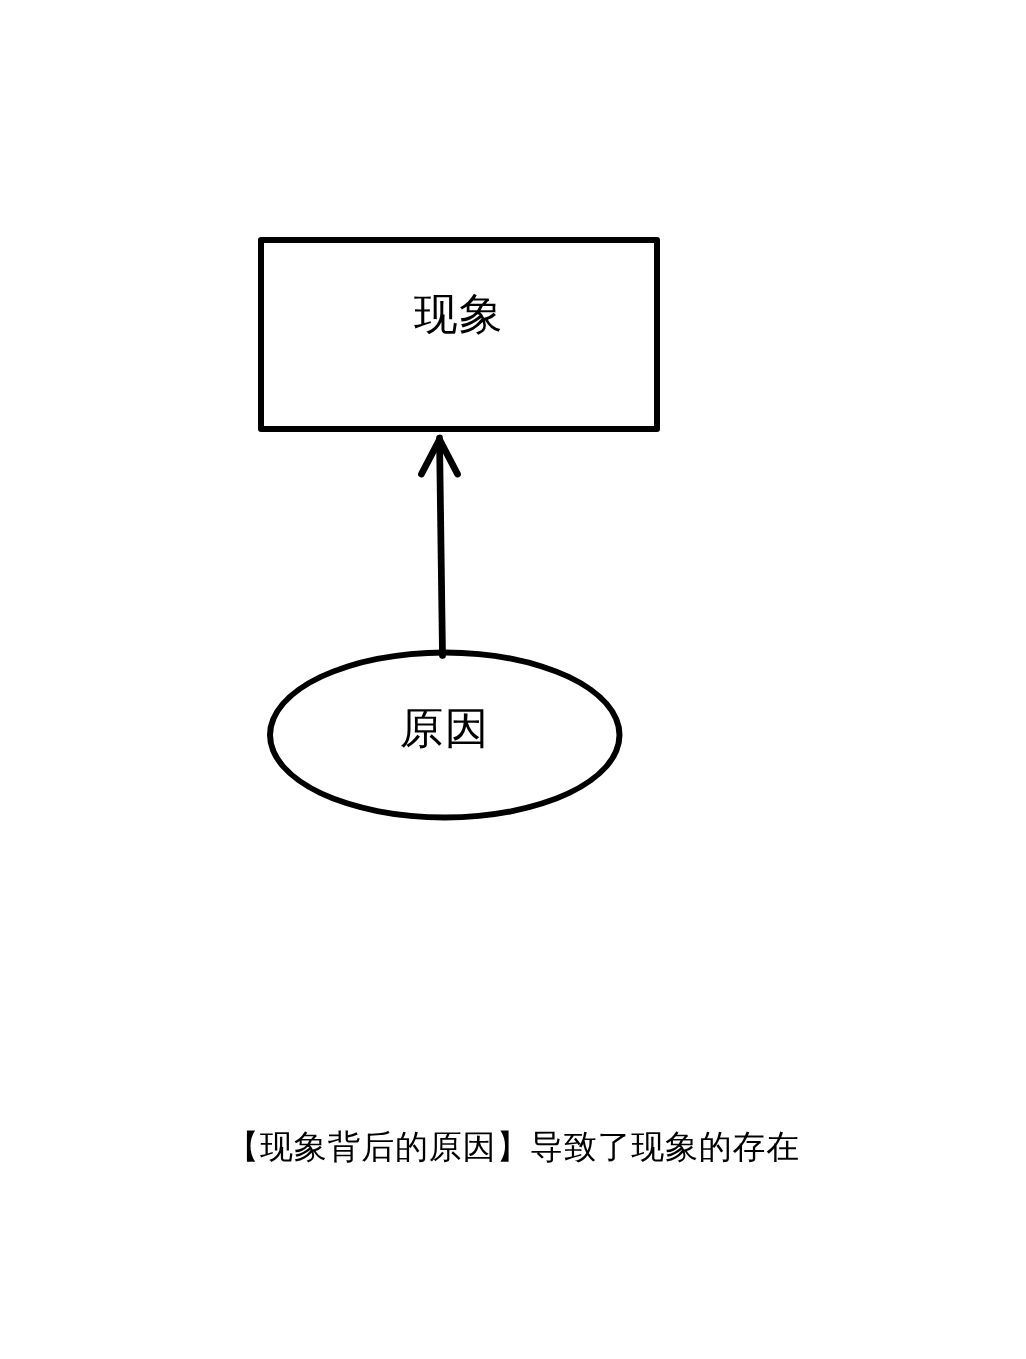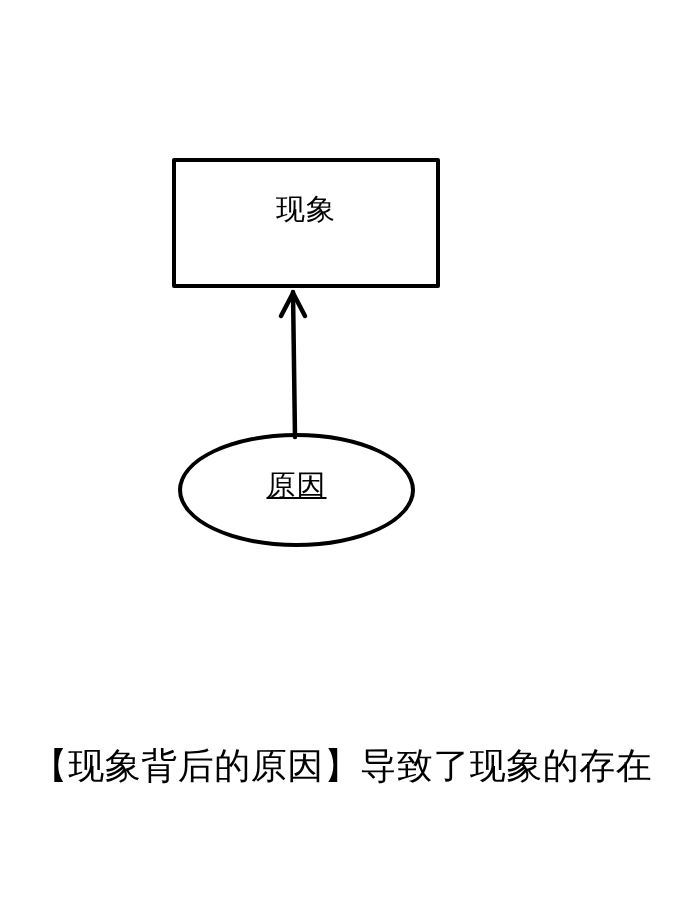--- a/index.html
+++ b/index.html
@@ -50,35 +50,34 @@
       border-radius: 50%;
     }
     .node-ellipse-label {
       position: absolute;
       left: 0; right: 0;
       top: 31px;
       text-align: center;
       font-size: 29px;
       line-height: 34px;
       letter-spacing: 1px;
-      text-decoration: underline;
     }
     svg.arrow {
       position: absolute;
       left: 0; top: 0;
       width: 684px; height: 906px;
       pointer-events: none;
     }
     .caption {
       position: absolute;
       left: 0;
       width: 684px;
       top: 746px;
       text-align: center;
-      font-size: 36px;
+      font-size: 22px;
       line-height: 40px;
       letter-spacing: 0.5px;
       white-space: nowrap;
     }
   </style>
 </head>
 <body>
 
 <div class="canvas">
 

